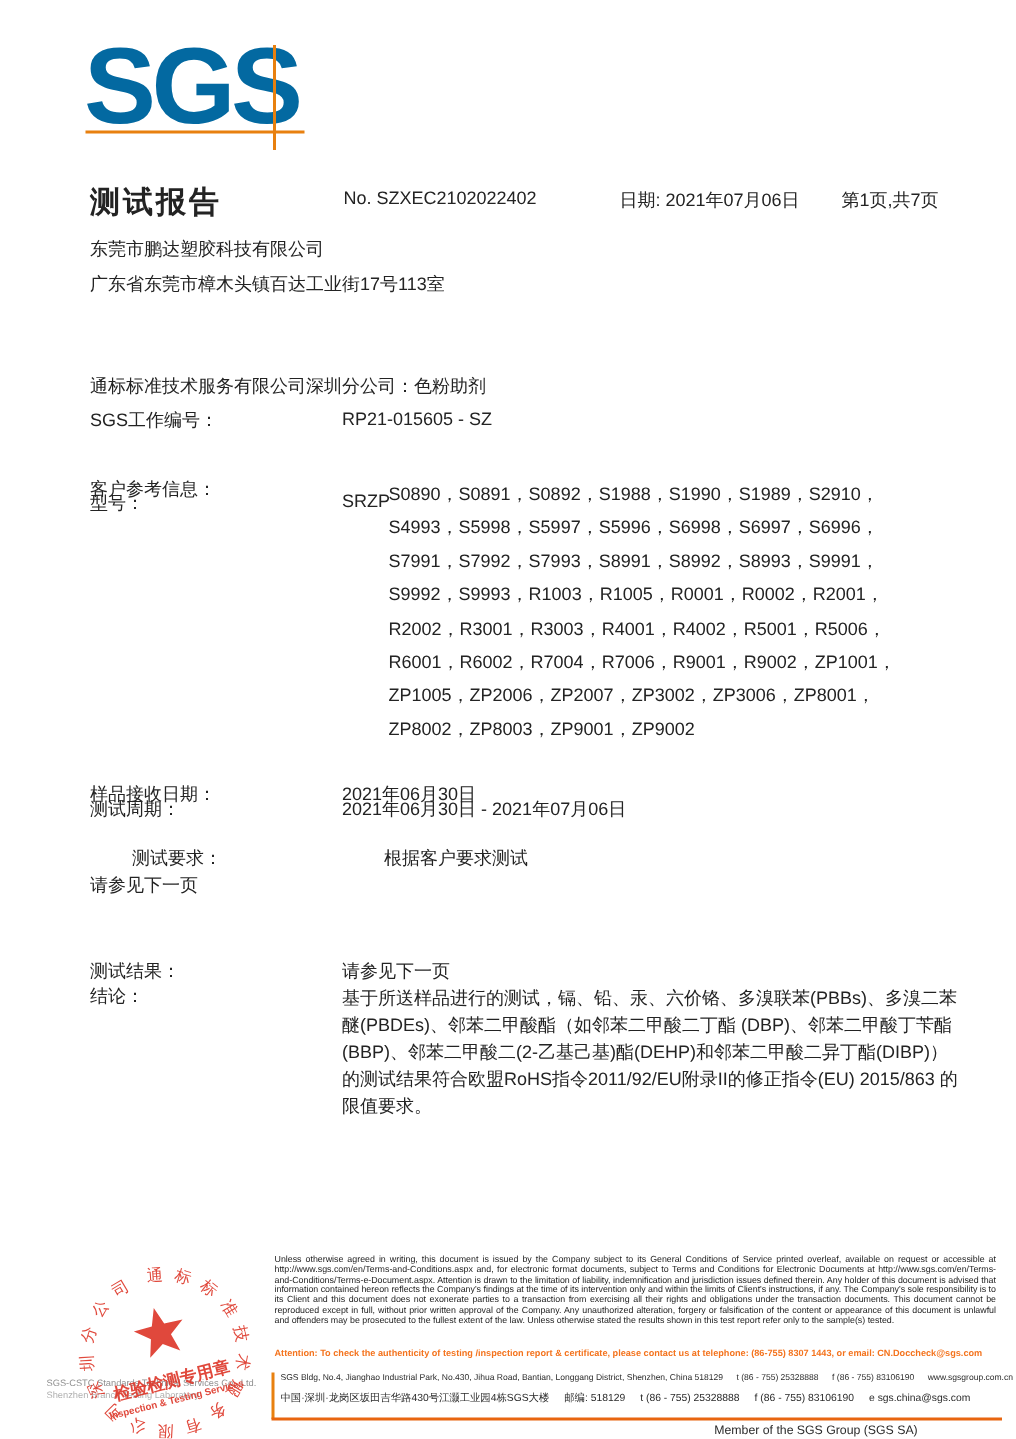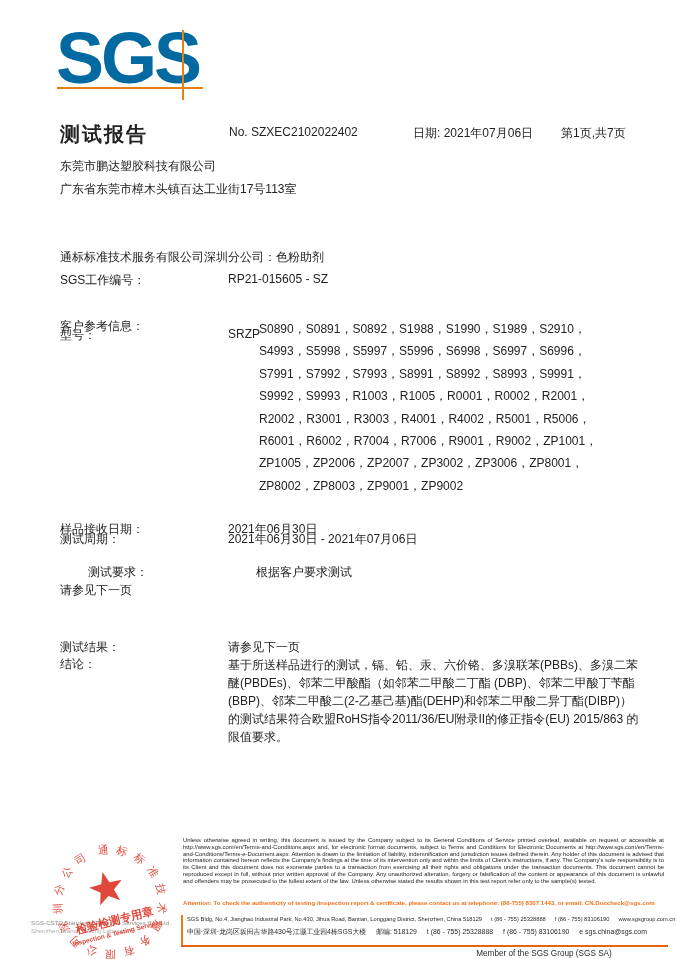--- a/index.html
+++ b/index.html
@@ -117,21 +117,21 @@
     <div class="val">请参见下一页</div>
   </div>
 
   <div class="row r-result">
     <div class="lbl">测试结果：</div>
     <div class="val">请参见下一页</div>
   </div>
 
   <div class="row r-conclusion">
     <div class="lbl">结论：</div>
-    <div class="val">基于所送样品进行的测试，镉、铅、汞、六价铬、多溴联苯(PBBs)、多溴二苯醚(PBDEs)、邻苯二甲酸酯（如邻苯二甲酸二丁酯 (DBP)、邻苯二甲酸丁苄酯(BBP)、邻苯二甲酸二(2-乙基己基)酯(DEHP)和邻苯二甲酸二异丁酯(DIBP)）的测试结果符合欧盟RoHS指令2011/36/EU附录II的修正指令(EU) 2015/863 的限值要求。</div>
+    <div class="val">基于所送样品进行的测试，镉、铅、汞、六价铬、多溴联苯(PBBs)、多溴二苯醚(PBDEs)、邻苯二甲酸酯（如邻苯二甲酸二丁酯 (DBP)、邻苯二甲酸丁苄酯(BBP)、邻苯二甲酸二(2-乙基己基)酯(DEHP)和邻苯二甲酸二异丁酯(DIBP)）的测试结果符合欧盟RoHS指令2011/92/EU附录II的修正指令(EU) 2015/863 的限值要求。</div>
   </div>
 
   <div class="disclaimer">Unless otherwise agreed in writing, this document is issued by the Company subject to its General Conditions of Service printed overleaf, available on request or accessible at http://www.sgs.com/en/Terms-and-Conditions.aspx and, for electronic format documents, subject to Terms and Conditions for Electronic Documents at http://www.sgs.com/en/Terms-and-Conditions/Terms-e-Document.aspx. Attention is drawn to the limitation of liability, indemnification and jurisdiction issues defined therein. Any holder of this document is advised that information contained hereon reflects the Company's findings at the time of its intervention only and within the limits of Client's instructions, if any. The Company's sole responsibility is to its Client and this document does not exonerate parties to a transaction from exercising all their rights and obligations under the transaction documents. This document cannot be reproduced except in full, without prior written approval of the Company. Any unauthorized alteration, forgery or falsification of the content or appearance of this document is unlawful and offenders may be prosecuted to the fullest extent of the law. Unless otherwise stated the results shown in this test report refer only to the sample(s) tested.</div>
   <div class="attention">Attention: To check the authenticity of testing /inspection report &amp; certificate, please contact us at telephone: (86-755) 8307 1443, or email: CN.Doccheck@sgs.com</div>
 
   <div class="addr-line1">
     <span>SGS Bldg, No.4, Jianghao Industrial Park, No.430, Jihua Road, Bantian, Longgang District, Shenzhen, China 518129</span><span>t (86 - 755) 25328888</span><span>f (86 - 755) 83106190</span><span>www.sgsgroup.com.cn</span>
   </div>
   <div class="addr-line2">
     <span>中国·深圳·龙岗区坂田吉华路430号江灏工业园4栋SGS大楼</span><span>邮编: 518129</span><span>t (86 - 755) 25328888</span><span>f (86 - 755) 83106190</span><span>e sgs.china@sgs.com</span>

